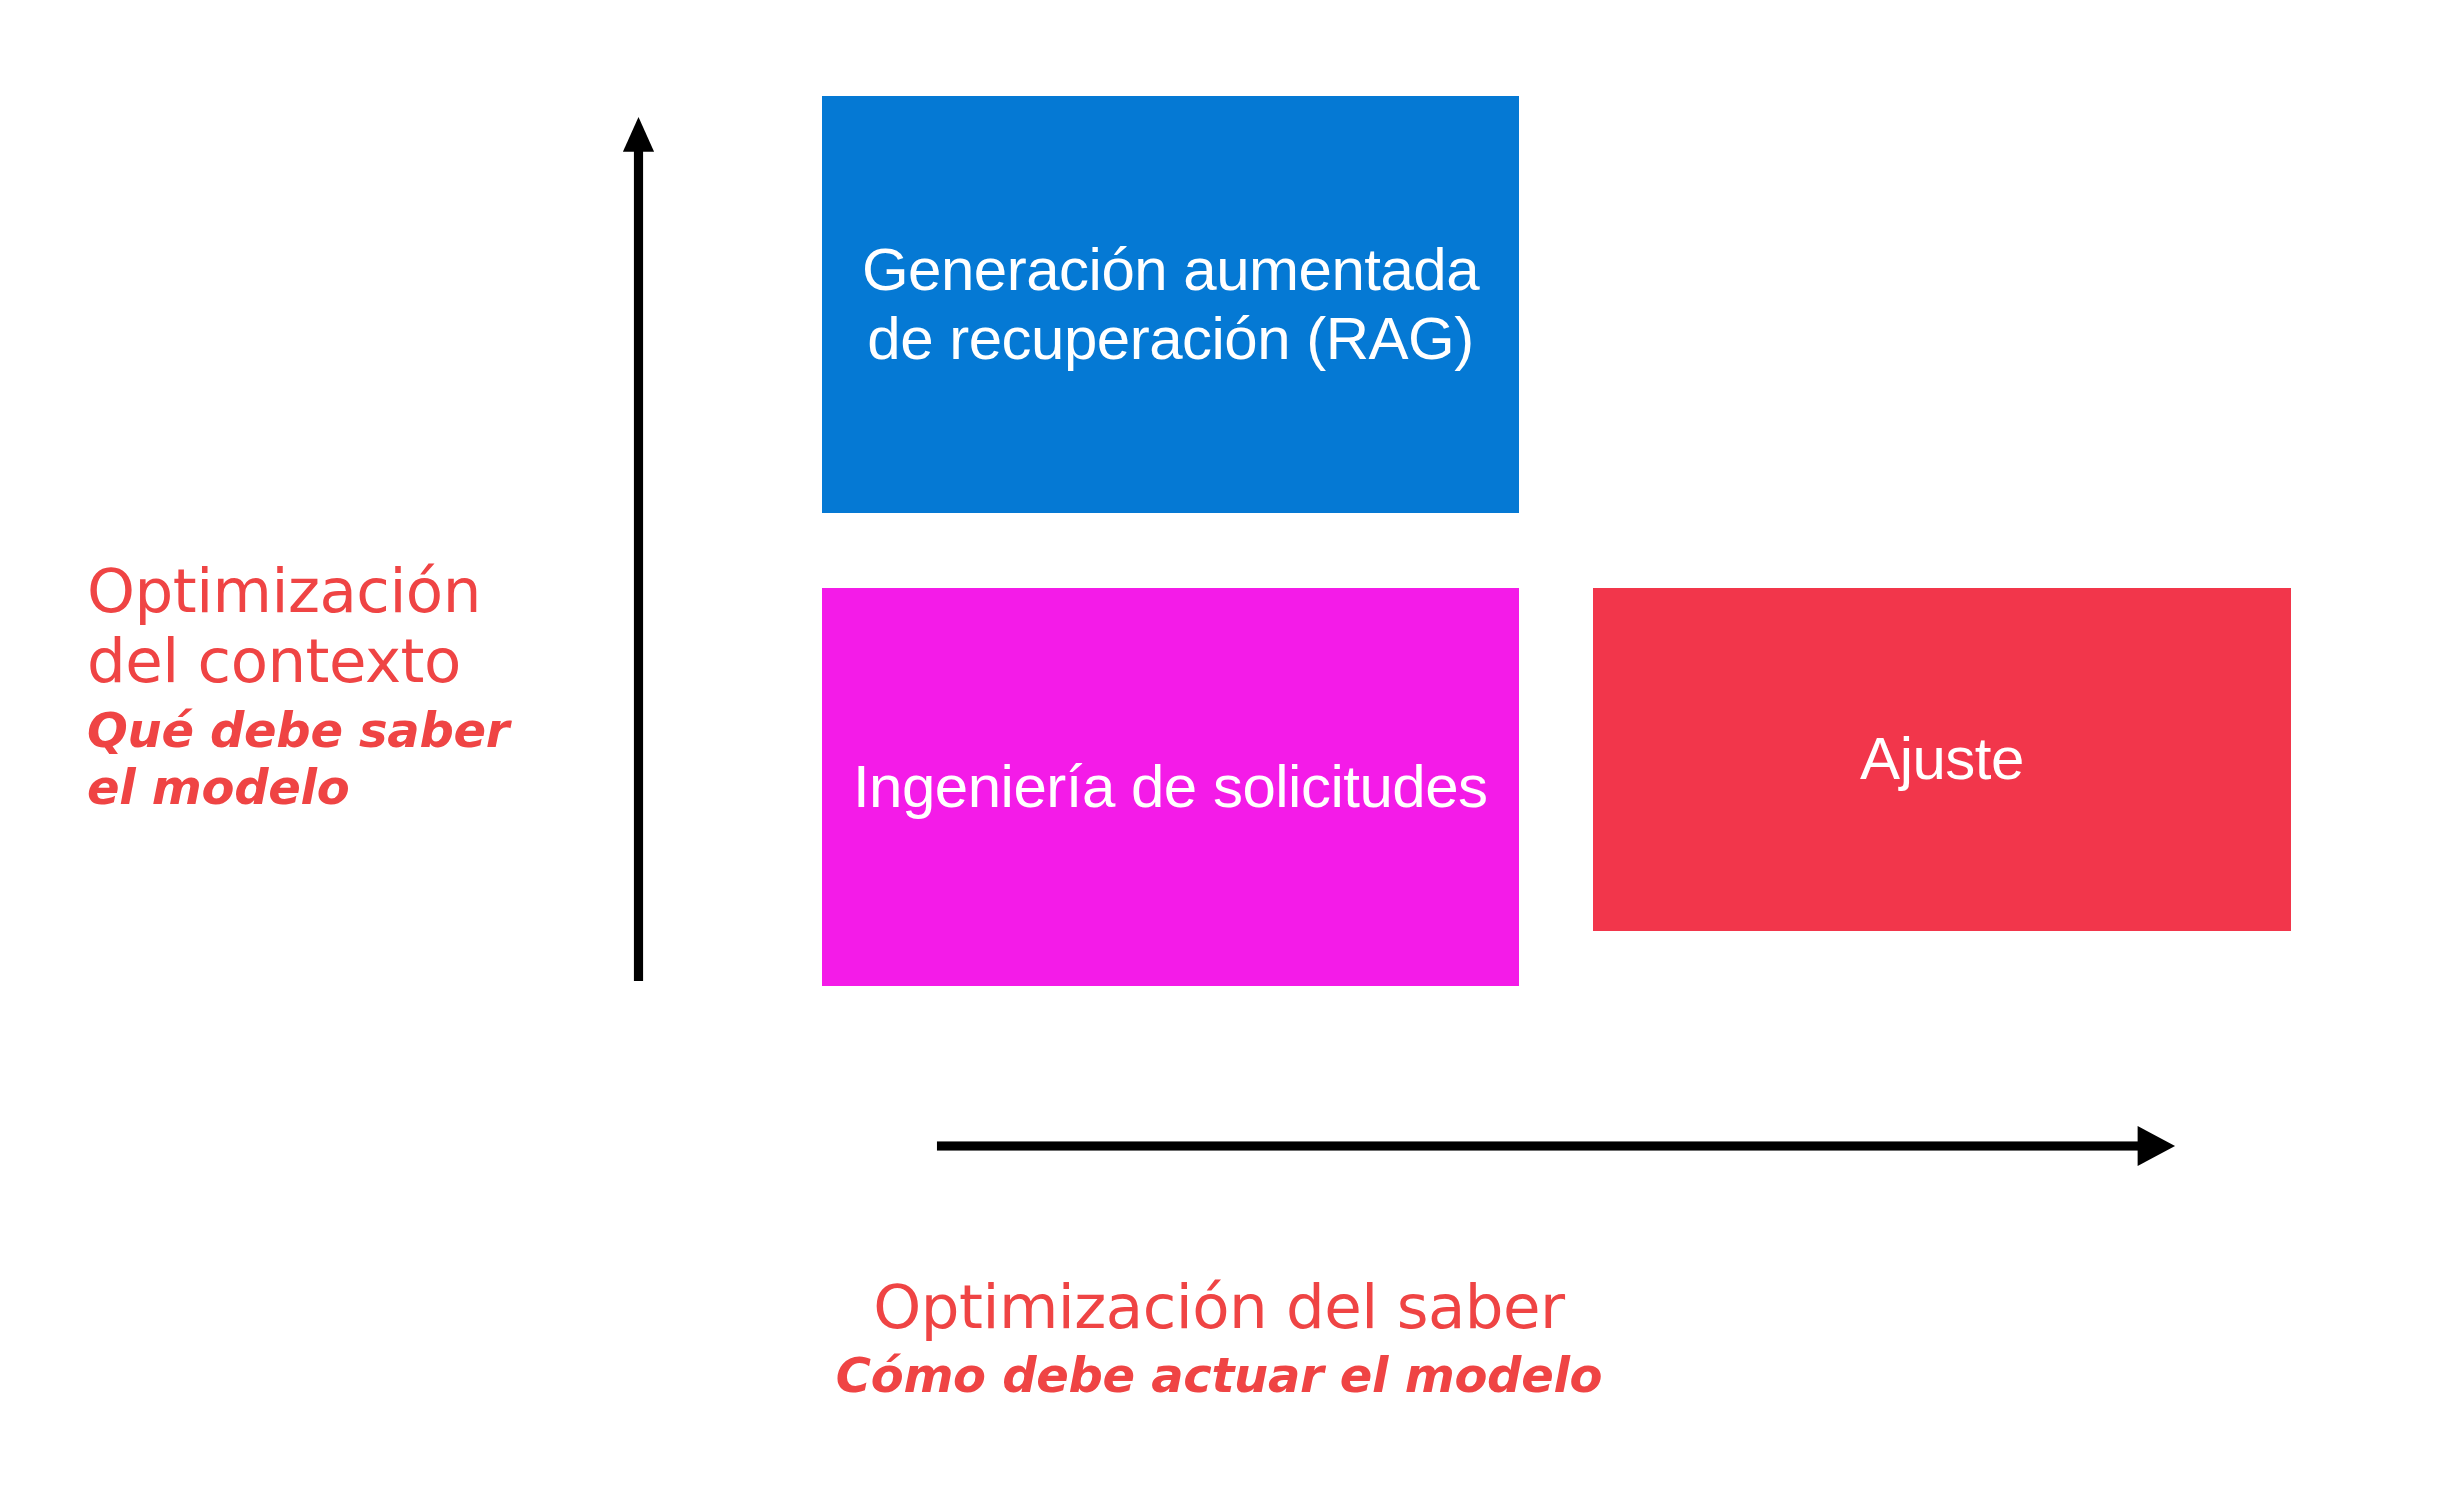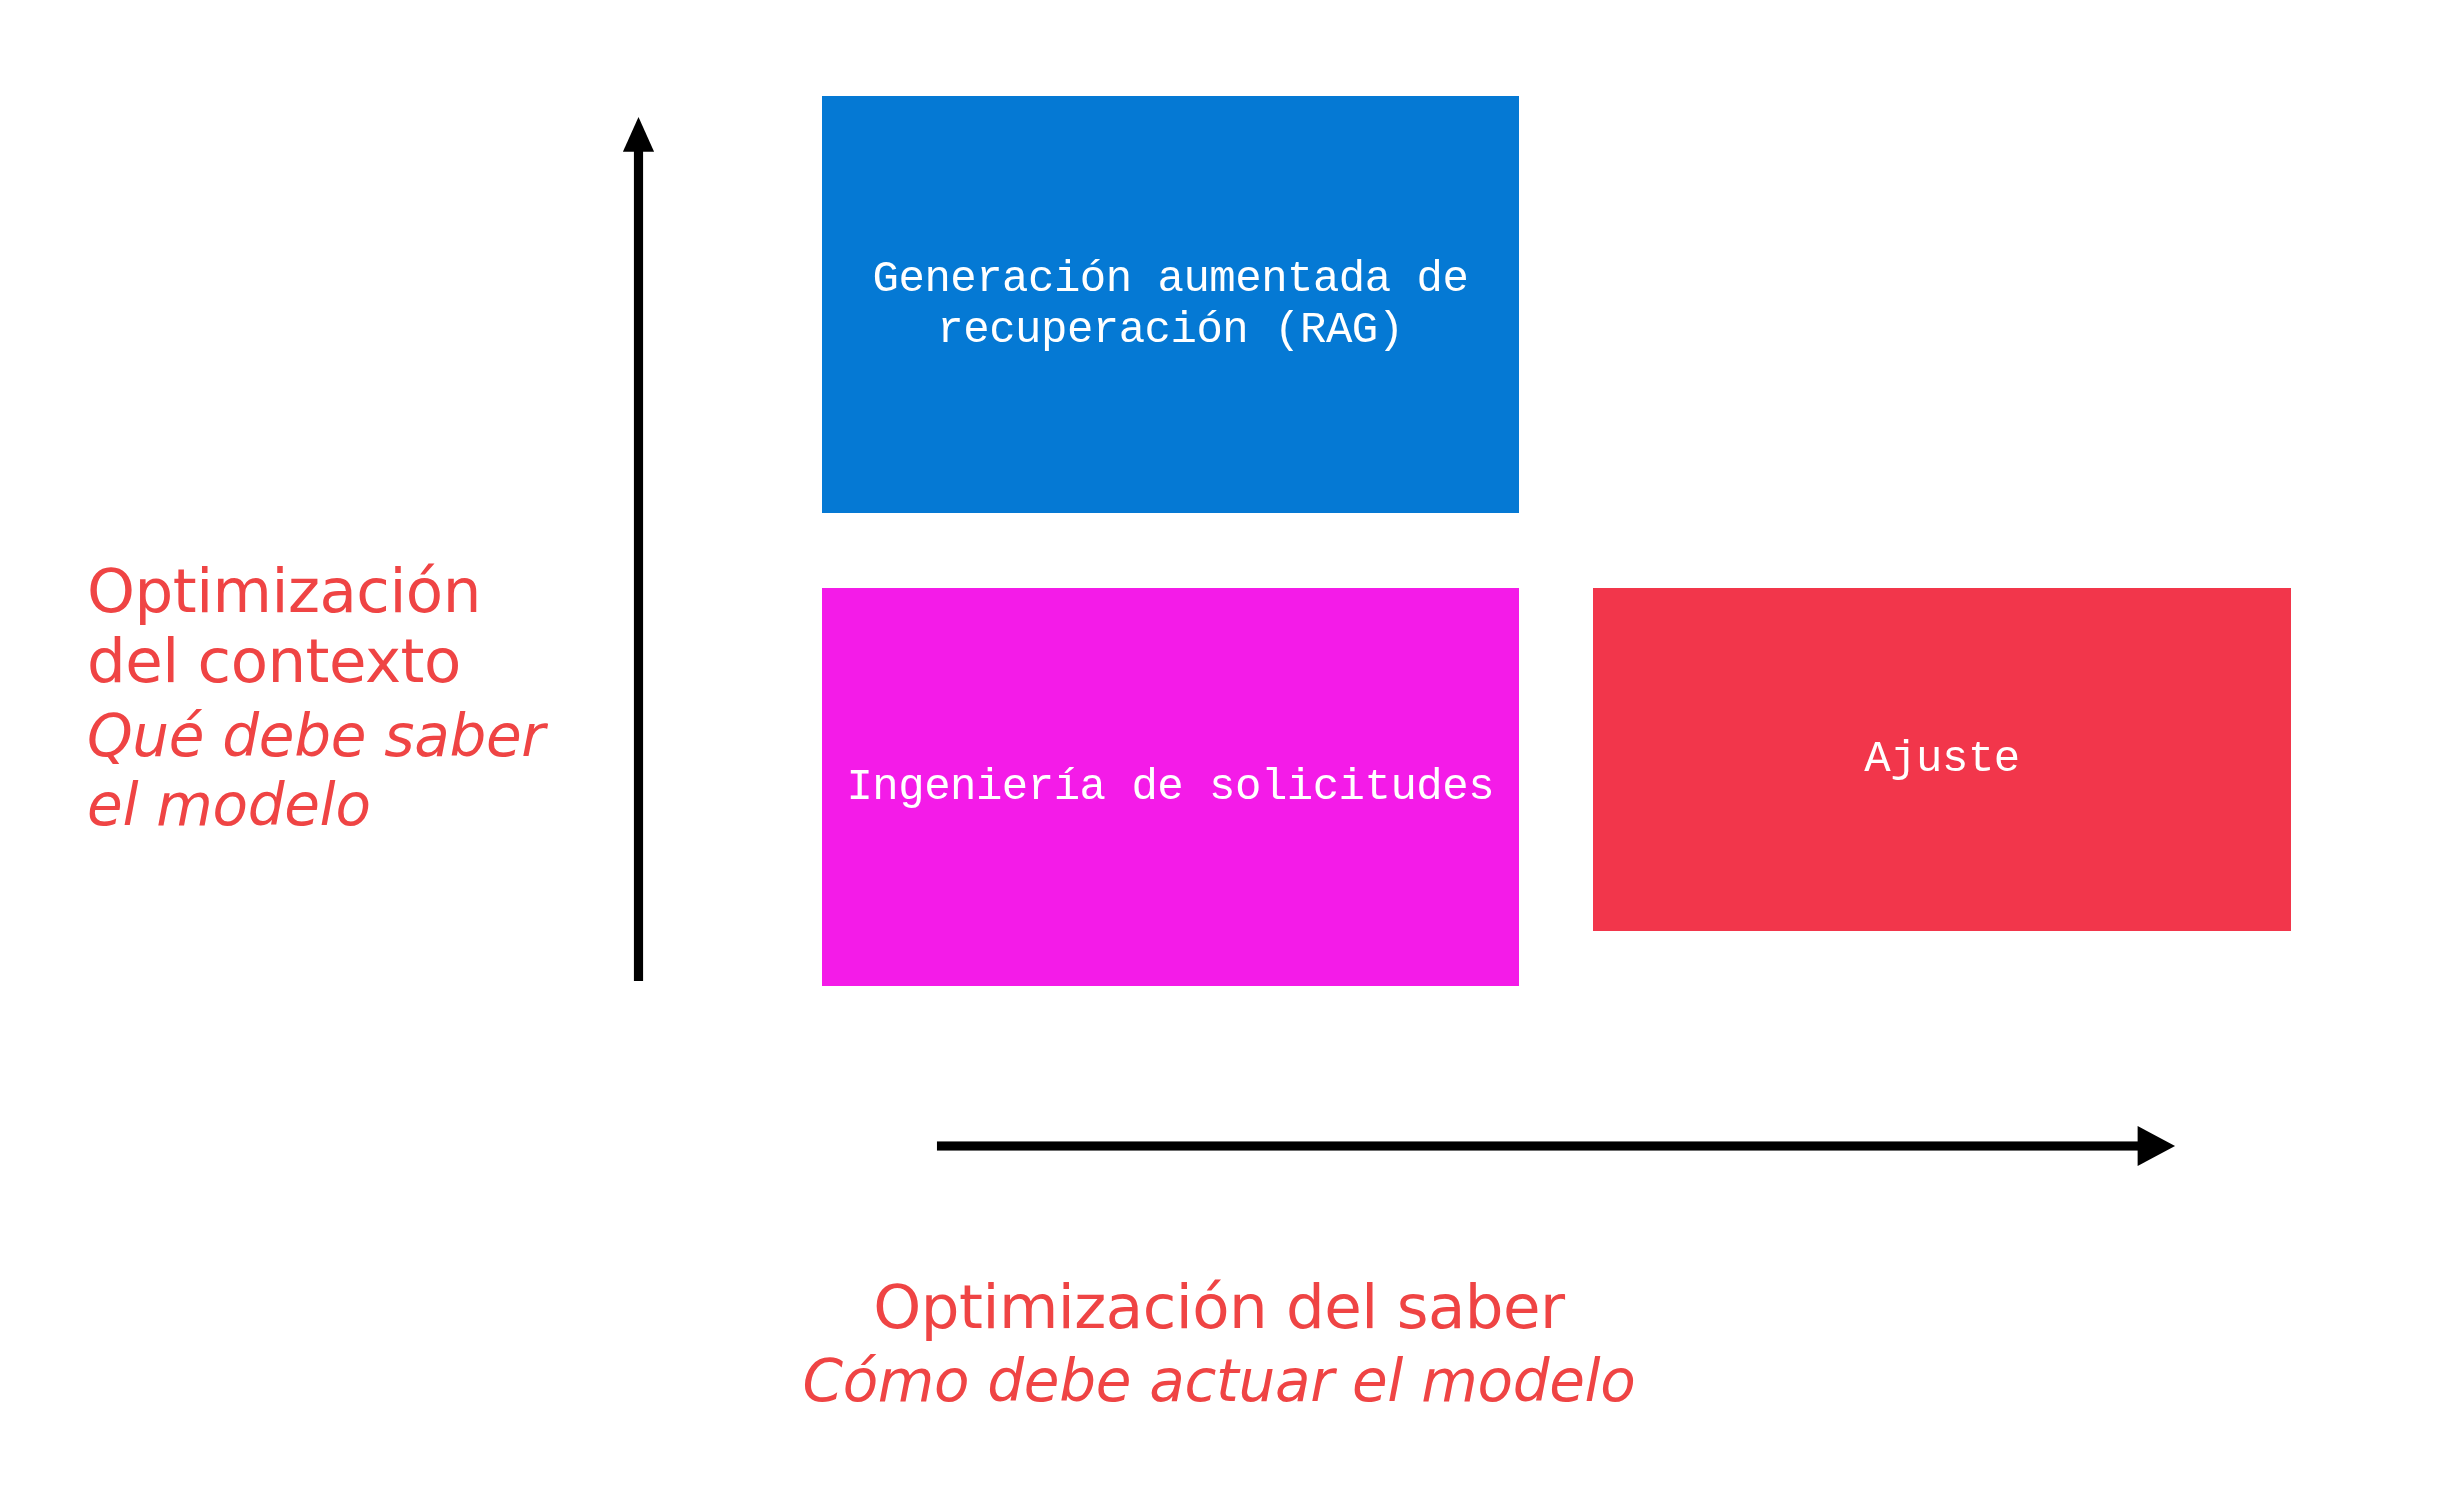--- a/index.html
+++ b/index.html
@@ -20,23 +20,23 @@
   }
 
   
   .quad {
     position: absolute;
     display: flex;
     align-items: center;
     justify-content: center;
     text-align: center;
     color: #ffffff;
-    font-family: Liberation Mono, monospace;
+    font-family: Liberation Sans, sans-serif;
     font-weight: 400;
-    font-size: 44px;
+    font-size: 60px;
     line-height: 1.14;
     letter-spacing: -0.5px;
     box-sizing: border-box;
     padding: 5.5px 16.5px;
   }
   .quad .quad-label { display: block; }
 
   #box-rag        { left: 822px;  top: 96px; width: 697px; height: 417px; }
   #box-combined   { left: 1593px; top: 97px; width: 697px; height: 416px; }
   #box-prompt     { left: 822px;  top: 588px; width: 697px; height: 398px; padding-left: 16px; }
@@ -65,23 +65,23 @@
     font-family: "DejaVu Sans", "Liberation Sans", sans-serif;
   }
   .axis-title {
     font-size: 61px;
     font-weight: 400;
     line-height: 1.14;
     letter-spacing: -0.5px;
     white-space: pre-line;
   }
   .axis-subtitle {
-    font-size: 58px;
+    font-size: 48px;
     font-style: italic;
-    font-weight: 400;
+    font-weight: 700;
     line-height: 1.18;
     letter-spacing: -0.3px;
     white-space: pre-line;
   }
 
   #y-axis-label {
     left: 87px;
     top: 556px;
     width: 495px;
     text-align: left;

